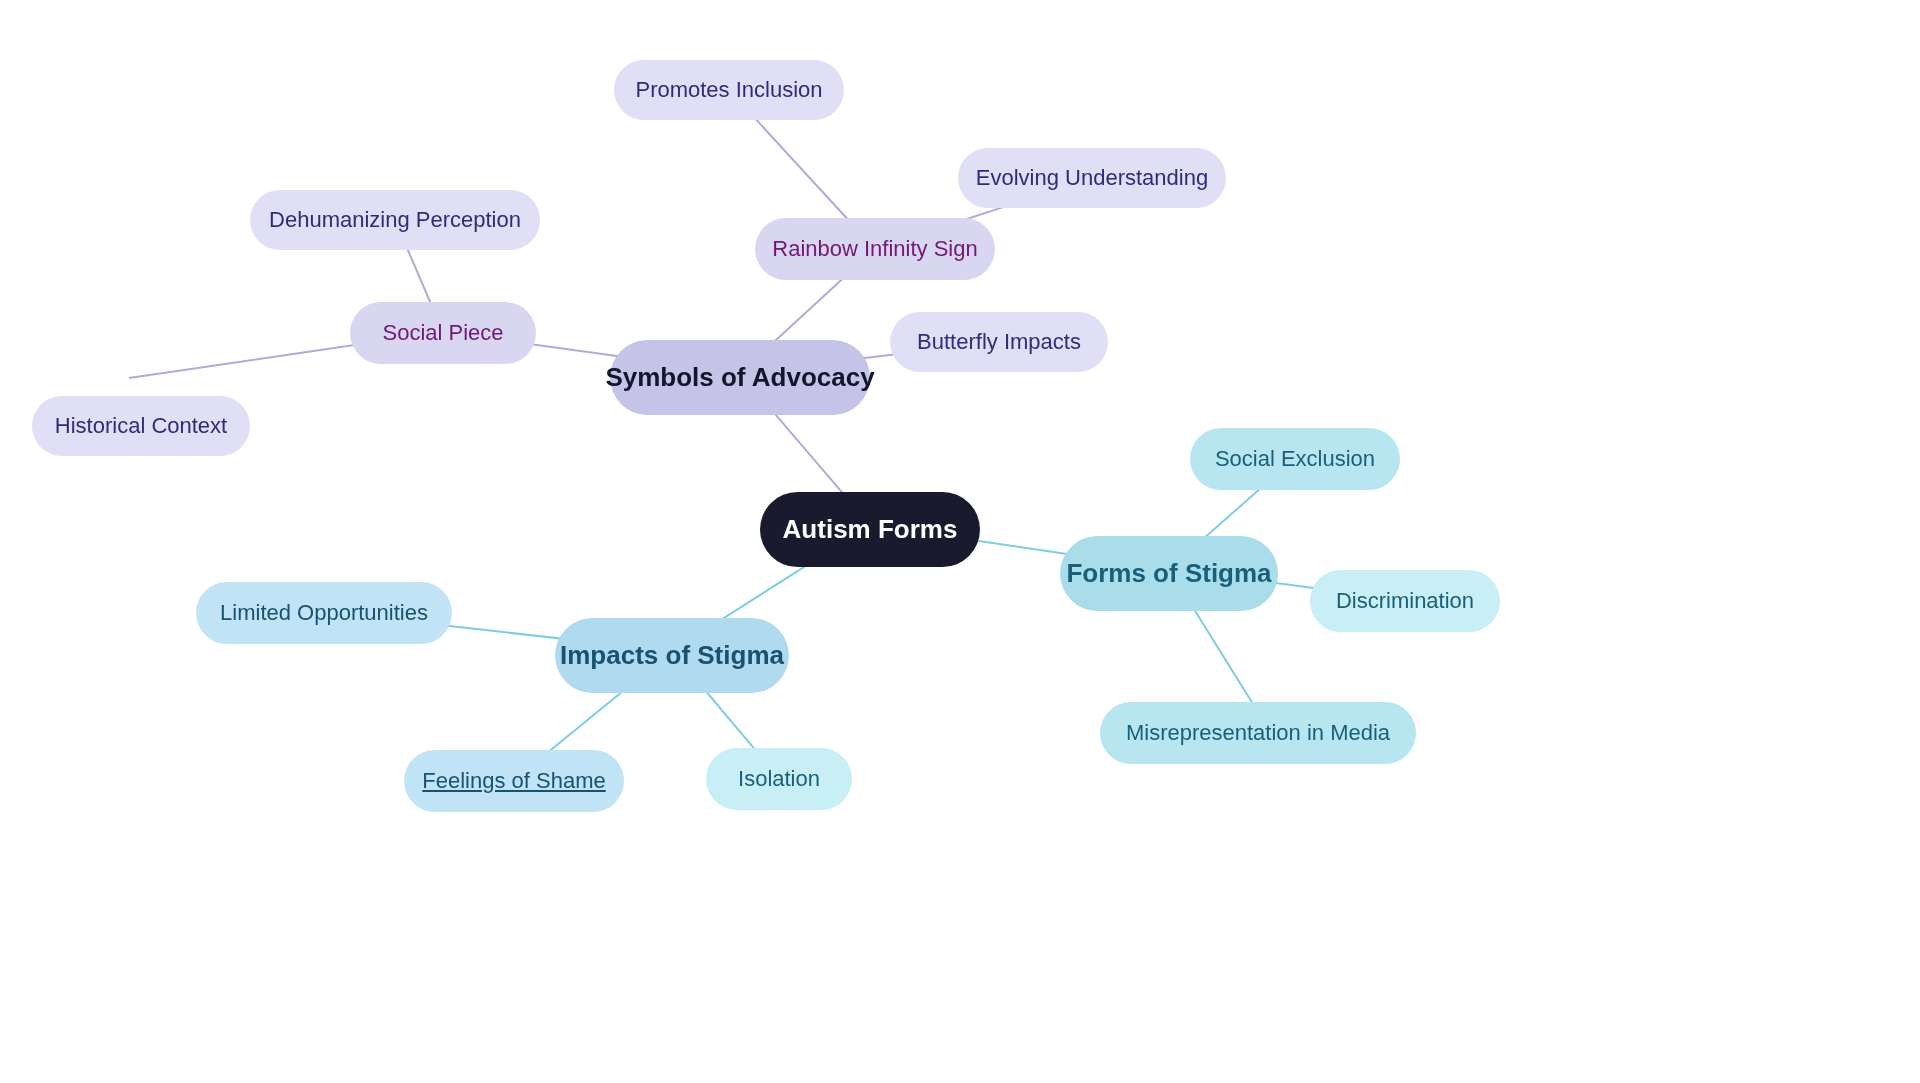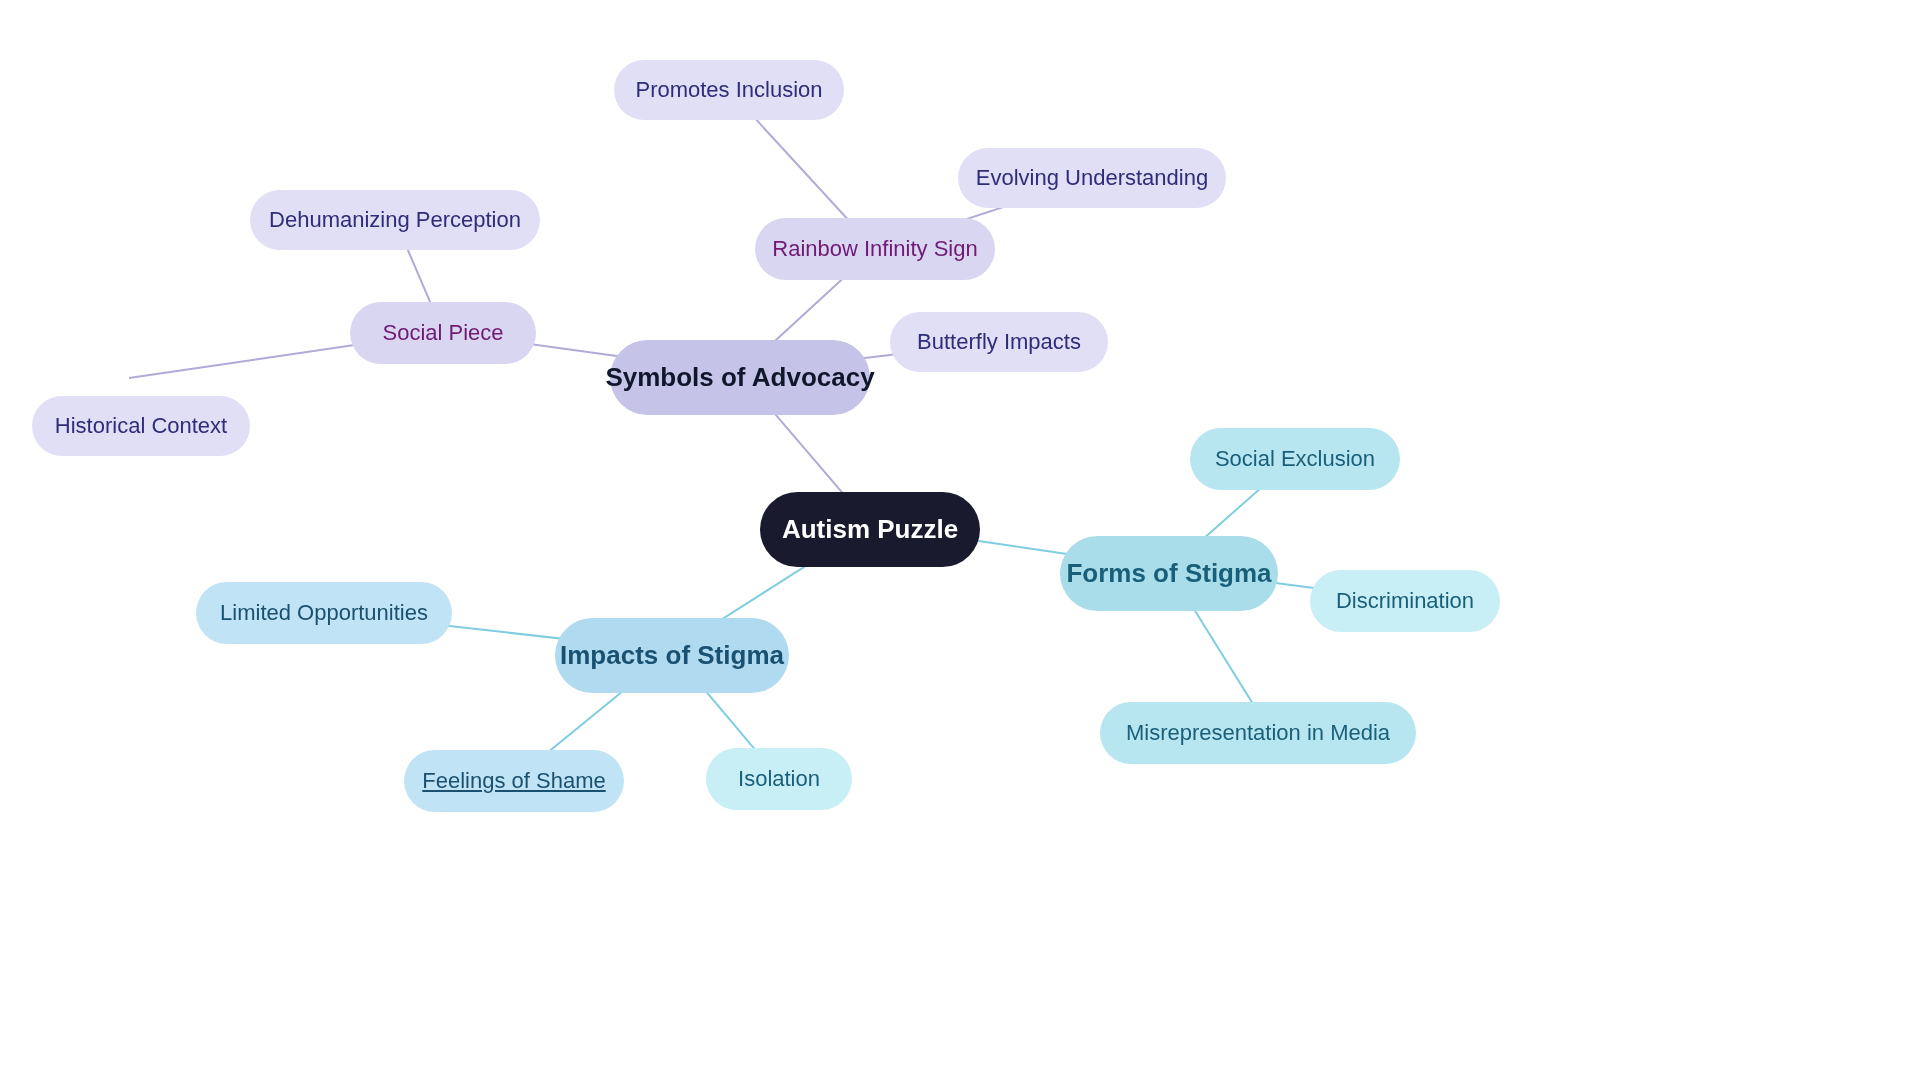--- a/index.html
+++ b/index.html
@@ -109,21 +109,21 @@
       <line x1="443" y1="332" x2="395" y2="220" stroke="#b0aad8" stroke-width="2"></line>
       <line x1="443" y1="332" x2="129" y2="378" stroke="#b0aad8" stroke-width="2"></line>
       <line x1="1169" y1="569" x2="1295" y2="458" stroke="#7ecde0" stroke-width="2"></line>
       <line x1="1169" y1="569" x2="1405" y2="600" stroke="#7ecde0" stroke-width="2"></line>
       <line x1="1169" y1="569" x2="1258" y2="712" stroke="#7ecde0" stroke-width="2"></line>
       <line x1="672" y1="651" x2="324" y2="612" stroke="#7ecde0" stroke-width="2"></line>
       <line x1="672" y1="651" x2="514" y2="780" stroke="#7ecde0" stroke-width="2"></line>
       <line x1="672" y1="651" x2="779" y2="778" stroke="#7ecde0" stroke-width="2"></line>
     </svg>
   <div id="nodes-container">
-      <div class="node node-center" style="left: 760px; top: 492px; width: 220px; min-height: 66px;">Autism Puzzle</div>
+      <div class="node node-center" style="left: 760px; top: 492px; width: 220px; min-height: 66px;">Autism Forms</div>
       <div class="node node-purple-main" style="left: 610px; top: 340px; width: 260px; min-height: 66px;">Symbols of Advocacy</div>
       <div class="node node-purple-light" style="left: 614px; top: 60px; width: 230px; min-height: 60px;">Promotes Inclusion</div>
       <div class="node node-purple" style="left: 755px; top: 218px; width: 240px; min-height: 62px;">Rainbow Infinity Sign</div>
       <div class="node node-purple-light" style="left: 958px; top: 148px; width: 268px; min-height: 60px;">Evolving Understanding</div>
       <div class="node node-purple-light" style="left: 890px; top: 312px; width: 218px; min-height: 60px;">Butterfly Impacts</div>
       <div class="node node-purple" style="left: 350px; top: 302px; width: 186px; min-height: 60px;">Social Piece</div>
       <div class="node node-purple-light" style="left: 250px; top: 190px; width: 290px; min-height: 60px;">Dehumanizing Perception</div>
       <div class="node node-purple-light" style="left: 32px; top: 348px; width: 218px; min-height: 60px; margin-top: 48px;">Historical Context</div>
       <div class="node node-blue-main" style="left: 1060px; top: 536px; width: 218px; min-height: 66px;">Forms of Stigma</div>
       <div class="node node-blue" style="left: 1190px; top: 428px; width: 210px; min-height: 60px;">Social Exclusion</div>

